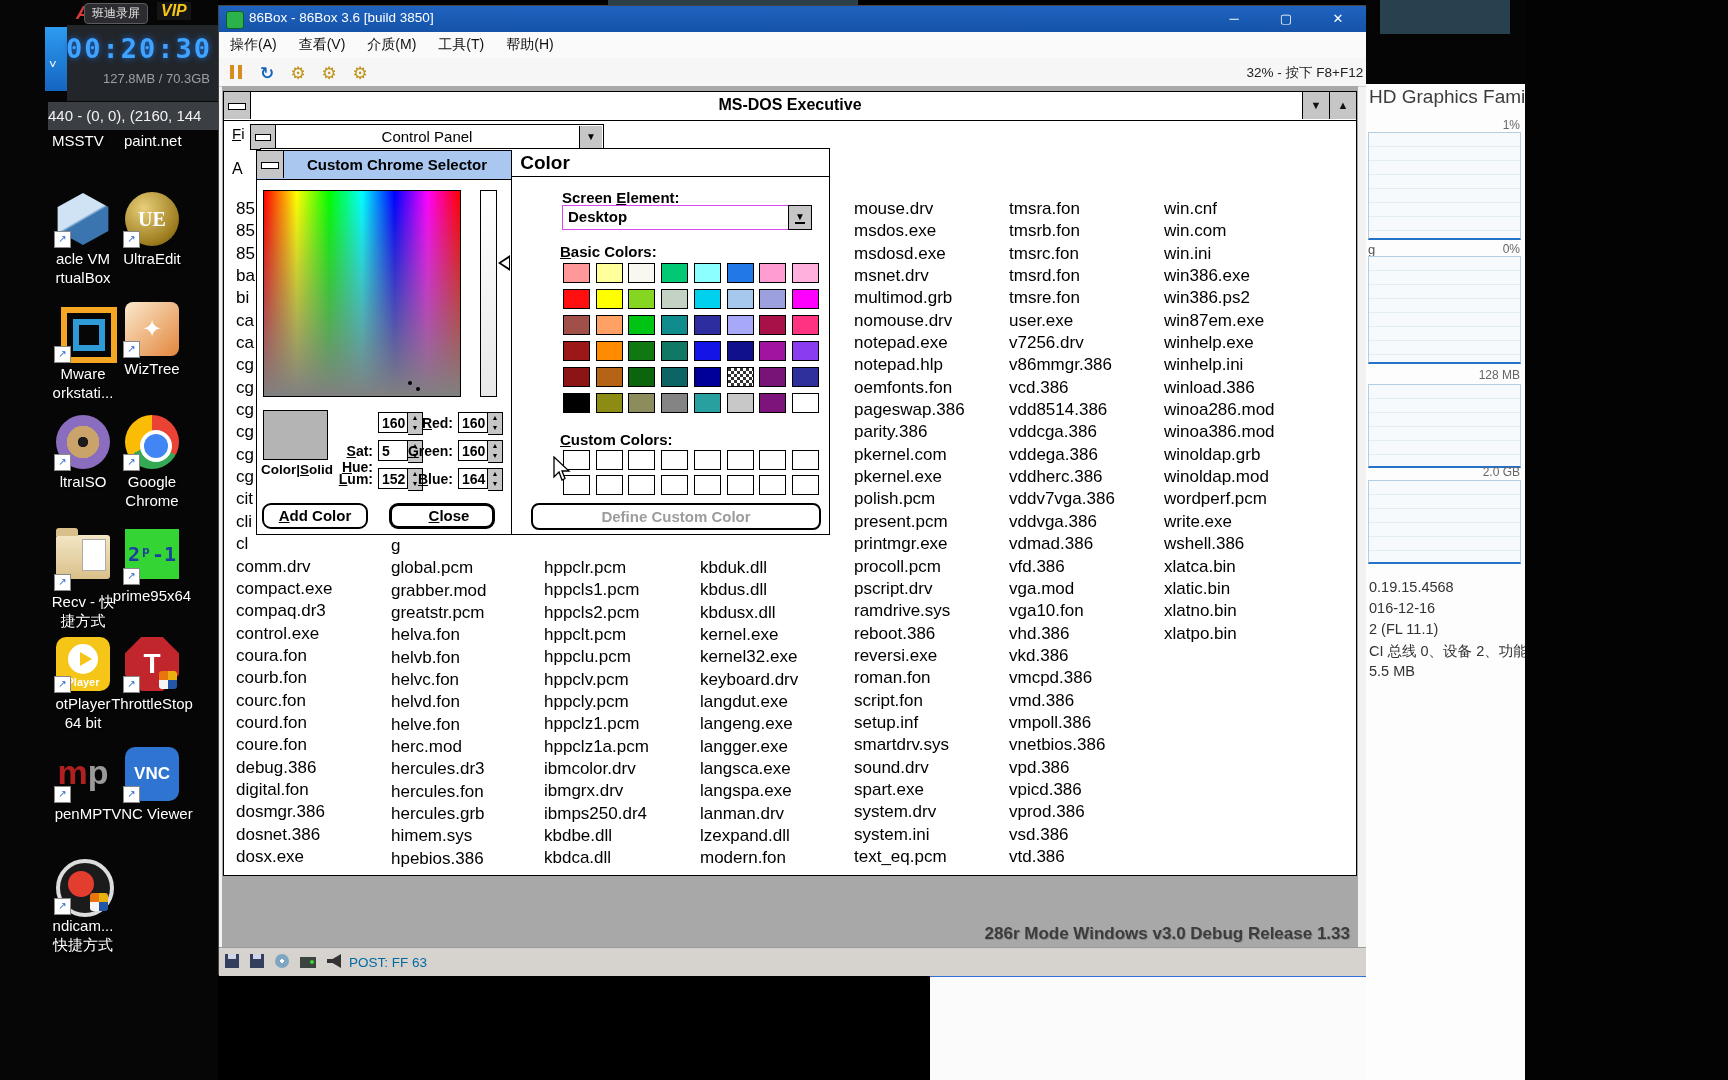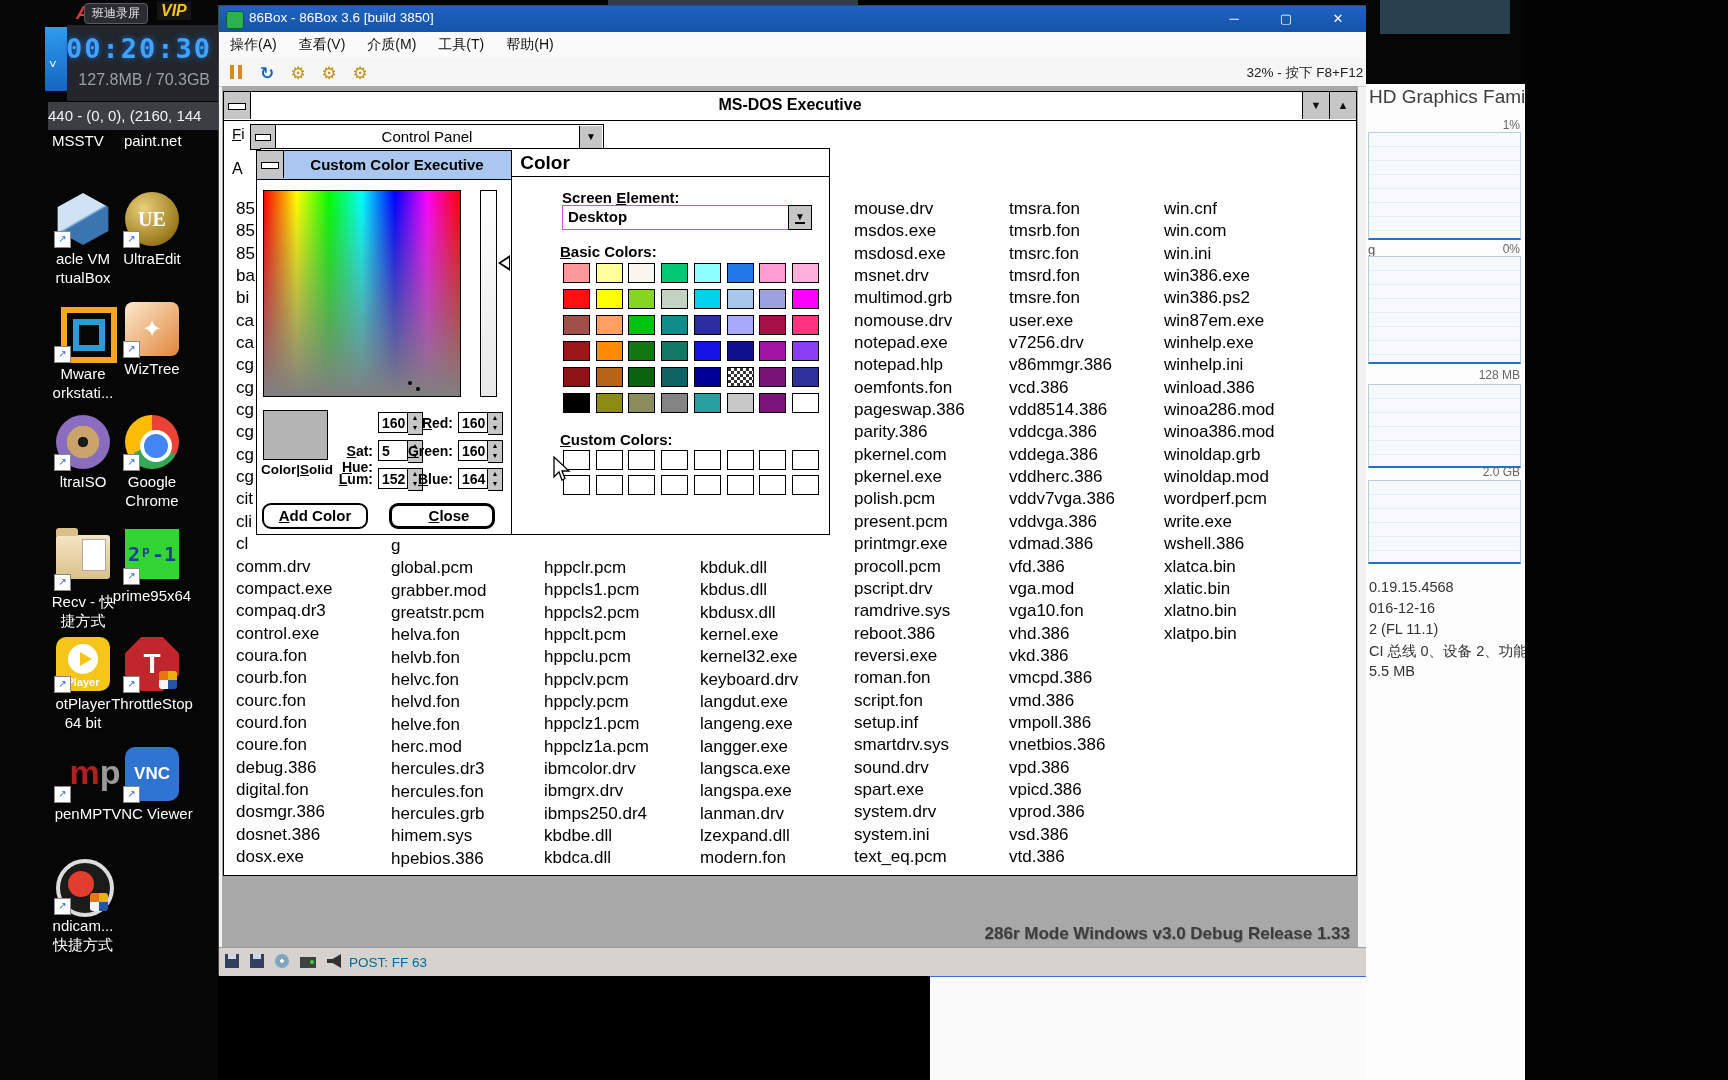--- a/index.html
+++ b/index.html
@@ -12,21 +12,21 @@
   .brand{left:48px;top:2px;color:#d93a3a;font-weight:bold;font-style:italic;font-size:19px;margin-left:28px;}
   .rec-pill{left:84px;top:3px;background:#2b2b30;border:1px solid #5a5a60;border-radius:4px;
             color:#e8e8e8;font-size:12px;padding:1px 7px;}
   .vip{left:157px;top:2px;color:#f5c518;font-weight:bold;font-style:italic;font-size:16px;
        background:#151515;padding:0 4px;}
   #miniwin{left:45px;top:27px;width:22px;height:64px;background:linear-gradient(#2d9cf0,#1565c0);}
   #miniwin .chev{position:absolute;left:4px;top:30px;color:#fff;font-size:13px;}
   #timerpanel{left:67px;top:25px;width:151px;height:76px;background:#22262b;}
   #timer{position:absolute;right:6px;top:8px;color:#3fa3ff;font-family:"DejaVu Sans Mono",monospace;
          font-weight:bold;font-size:27px;letter-spacing:2px;text-shadow:0 0 6px #1a6ad0;}
-  #memuse{position:absolute;right:8px;top:46px;color:#9aa0a6;font-size:16px;}
+  #memuse{position:absolute;right:8px;top:46px;color:#9aa0a6;font-size:13px;}
   #resbar{left:48px;top:102px;width:170px;height:28px;background:#3b3f43;color:#f2f2f2;
           font-size:15px;line-height:28px;white-space:nowrap;overflow:hidden;}
   .loose{color:#fff;font-size:15px;text-shadow:1px 1px 2px #000;top:132px;}
   
   .dicon{position:absolute;width:92px;text-align:center;cursor:default;}
   .dicon .art{position:relative;width:54px;height:54px;margin:0 auto;}
   .dicon .lbl{color:#fff;font-size:15px;line-height:19px;text-shadow:1px 1px 2px #000;margin-top:3px;}
   .badge{position:absolute;left:-2px;bottom:-2px;width:15px;height:15px;background:#fff;
          border:1px solid #888;font-size:10px;line-height:14px;color:#1e5fd0;text-align:center;}
   .ic-virtualbox{width:54px;height:54px;background:linear-gradient(150deg,#cfe3f5 48%,#3a75b0 52%);
@@ -54,21 +54,21 @@
   .ic-potplayer{width:54px;height:54px;border-radius:10px;background:#f5c518;position:relative;}
   .ic-potplayer .pp{position:absolute;left:12px;top:7px;width:30px;height:30px;border-radius:50%;background:#fff;}
   .ic-potplayer .pp:before{content:"";position:absolute;left:12px;top:8px;
      border-left:12px solid #f5c518;border-top:7px solid transparent;border-bottom:7px solid transparent;}
   .ic-potplayer .ptxt{position:absolute;left:0;right:0;bottom:3px;color:#fff;font-size:11px;font-weight:bold;}
   .ic-throttlestop{width:54px;height:54px;background:#c0262c;
      clip-path:polygon(30% 0,70% 0,100% 30%,100% 70%,70% 100%,30% 100%,0 70%,0 30%);
      color:#fff;font-weight:bold;font-size:28px;line-height:54px;text-align:center;position:relative;}
   .pinwheel{position:absolute;right:2px;bottom:2px;width:18px;height:18px;
      background:conic-gradient(#e8b10e 0 25%,#2456a8 0 50%,#f5f5f5 0 75%,#e8750e 0 100%);border-radius:3px;}
-  .ic-openmpt{width:54px;height:54px;font-weight:bold;font-size:34px;line-height:50px;text-align:center;margin-left:12px;}
+  .ic-openmpt{width:54px;height:54px;font-weight:bold;font-size:34px;line-height:50px;text-align:center;}
   .ic-openmpt .c0{color:#b02020;}
   .ic-openmpt .c1{color:#9a9a9a;}
   .ic-vnc{width:54px;height:54px;border-radius:10px;background:#2f74d0;color:#fff;
      font-weight:bold;font-size:17px;line-height:54px;text-align:center;}
   .ic-bandicam{width:50px;height:50px;margin-top:2px;border-radius:50%;border:4px solid #ddd;
      background:#1b1b1b;position:relative;}
   .ic-bandicam .dot{position:absolute;left:8px;top:8px;width:26px;height:26px;border-radius:50%;background:#e23d2e;}
 
   
   #emu{left:218px;top:5px;width:1210px;height:970px;background:#f2f2f2;border:1px solid #444;box-sizing:border-box;}
@@ -627,28 +627,29 @@
               <div class="swatch" style="left: 530.9px; top: 301px; background: rgb(255, 255, 255);"></div>
               <div class="swatch" style="left: 302px; top: 326px; background: rgb(255, 255, 255);"></div>
               <div class="swatch" style="left: 334.7px; top: 326px; background: rgb(255, 255, 255);"></div>
               <div class="swatch" style="left: 367.4px; top: 326px; background: rgb(255, 255, 255);"></div>
               <div class="swatch" style="left: 400.1px; top: 326px; background: rgb(255, 255, 255);"></div>
               <div class="swatch" style="left: 432.8px; top: 326px; background: rgb(255, 255, 255);"></div>
               <div class="swatch" style="left: 465.5px; top: 326px; background: rgb(255, 255, 255);"></div>
               <div class="swatch" style="left: 498.2px; top: 326px; background: rgb(255, 255, 255);"></div>
               <div class="swatch" style="left: 530.9px; top: 326px; background: rgb(255, 255, 255);"></div>
             </div>
+          <div id="definebtn">Define Custom Color</div>
         </div>
 
         <div id="selector">
           <div id="scap">
             <div class="sysbox">
                 <i></i>
               </div>
-            <div id="stitle">Custom Color Executive</div>
+            <div id="stitle">Custom Chrome Selector</div>
           </div>
           <div id="gradbox">
             <div class="gmark" style="left:144px;top:190px;"></div>
             <div class="gmark" style="left:152px;top:196px;"></div>
           </div>
           <div id="lumbar"></div>
           <div id="lumtri"></div>
           <div id="preview"></div>
           <div id="prevlbl">Color|<u>S</u>olid</div>
           <div id="hslfields">

